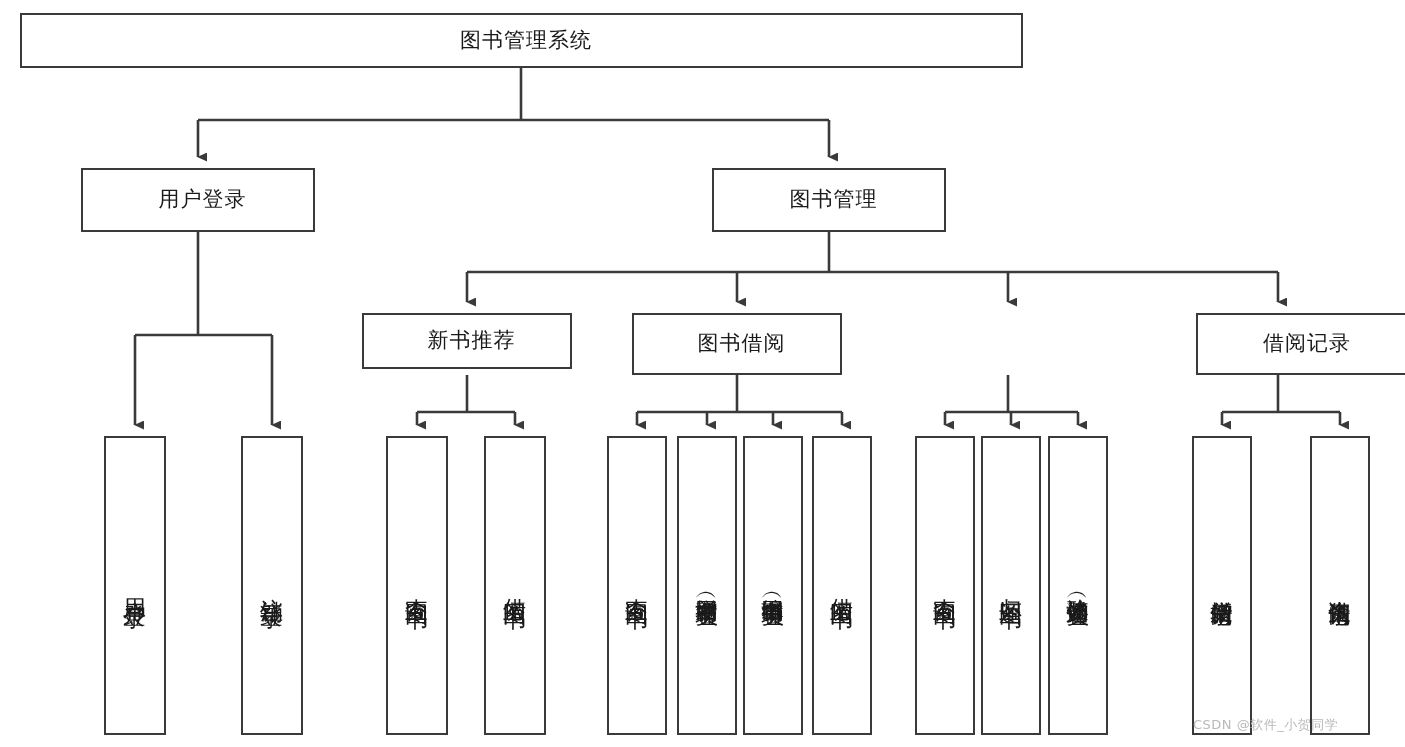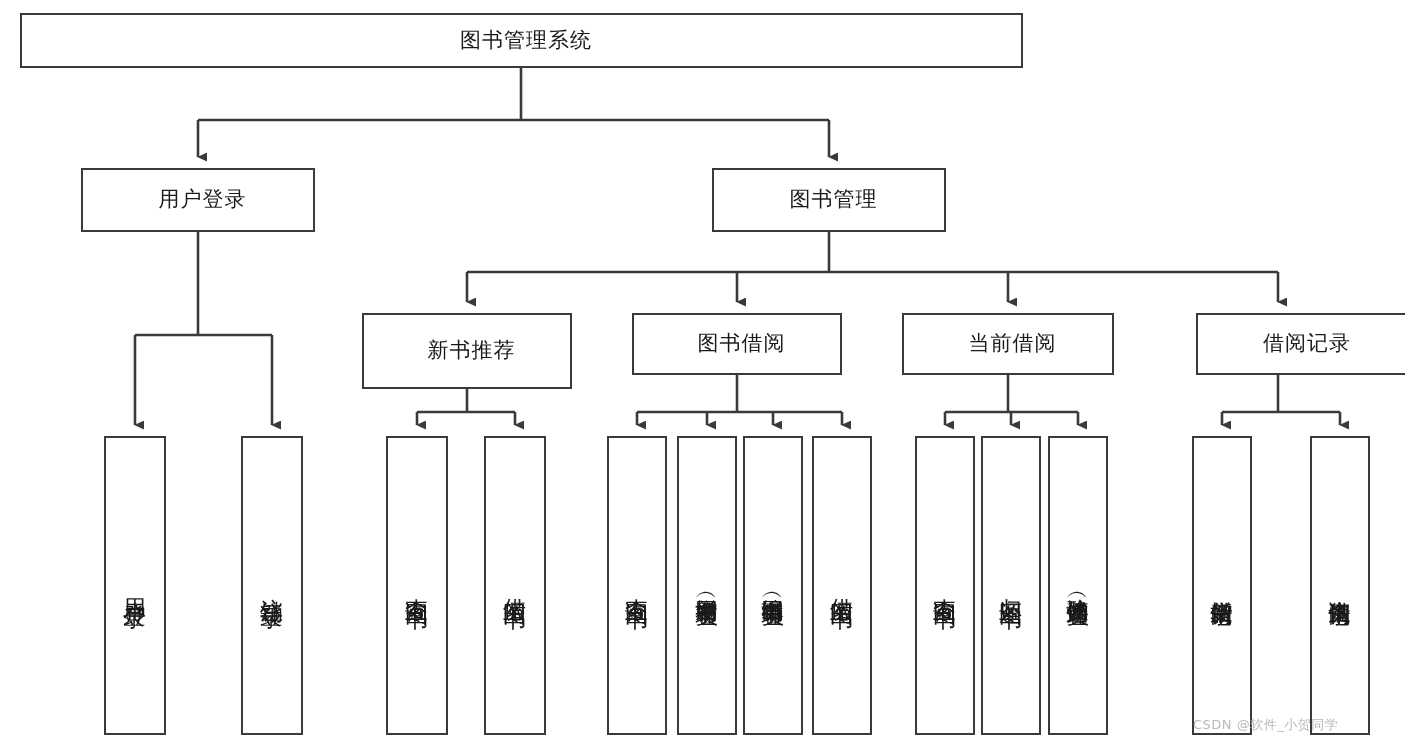--- a/index.html
+++ b/index.html
@@ -133,28 +133,25 @@
     <span class="label">图书管理系统</span>
   </div>
 
   <div class="node horiz" id="node-user-login" style="left: 81px; top: 168px; width: 234px; height: 64px;">
     <span class="label">用户登录</span>
   </div>
   <div class="node horiz" id="node-book-management" style="left: 712px; top: 168px; width: 234px; height: 64px;">
     <span class="label">图书管理</span>
   </div>
 
-  <div class="node horiz" id="node-new-book-recommend" style="left: 362px; top: 313px; width: 210px; height: 76px;">
+  <div class="node horiz" id="node-new-book-recommend" style="left: 362px; top: 313px; width: 210px; height: 56px;">
     <span class="label">新书推荐</span>
   </div>
   <div class="node horiz" id="node-book-borrow" style="left: 632px; top: 313px; width: 210px; height: 62px; align-items: center;">
     <span class="label">图书借阅</span>
-  </div>
-  <div class="node horiz" id="node-current-borrow" style="left: 902px; top: 313px; width: 212px; height: 62px;">
-    <span class="label">当前借阅</span>
   </div>
   <div class="node horiz" id="node-borrow-record" style="left: 1196px; top: 313px; width: 213px; height: 62px;">
     <span class="label">借阅记录</span>
   </div>
 
   <div id="leaf-container">
       <div class="node leaf" style="left: 104px; top: 436px; width: 62px; height: 299px;">
         <span class="label">用户登录</span>
       </div>
       <div class="node leaf" style="left: 241px; top: 436px; width: 62px; height: 299px;">

